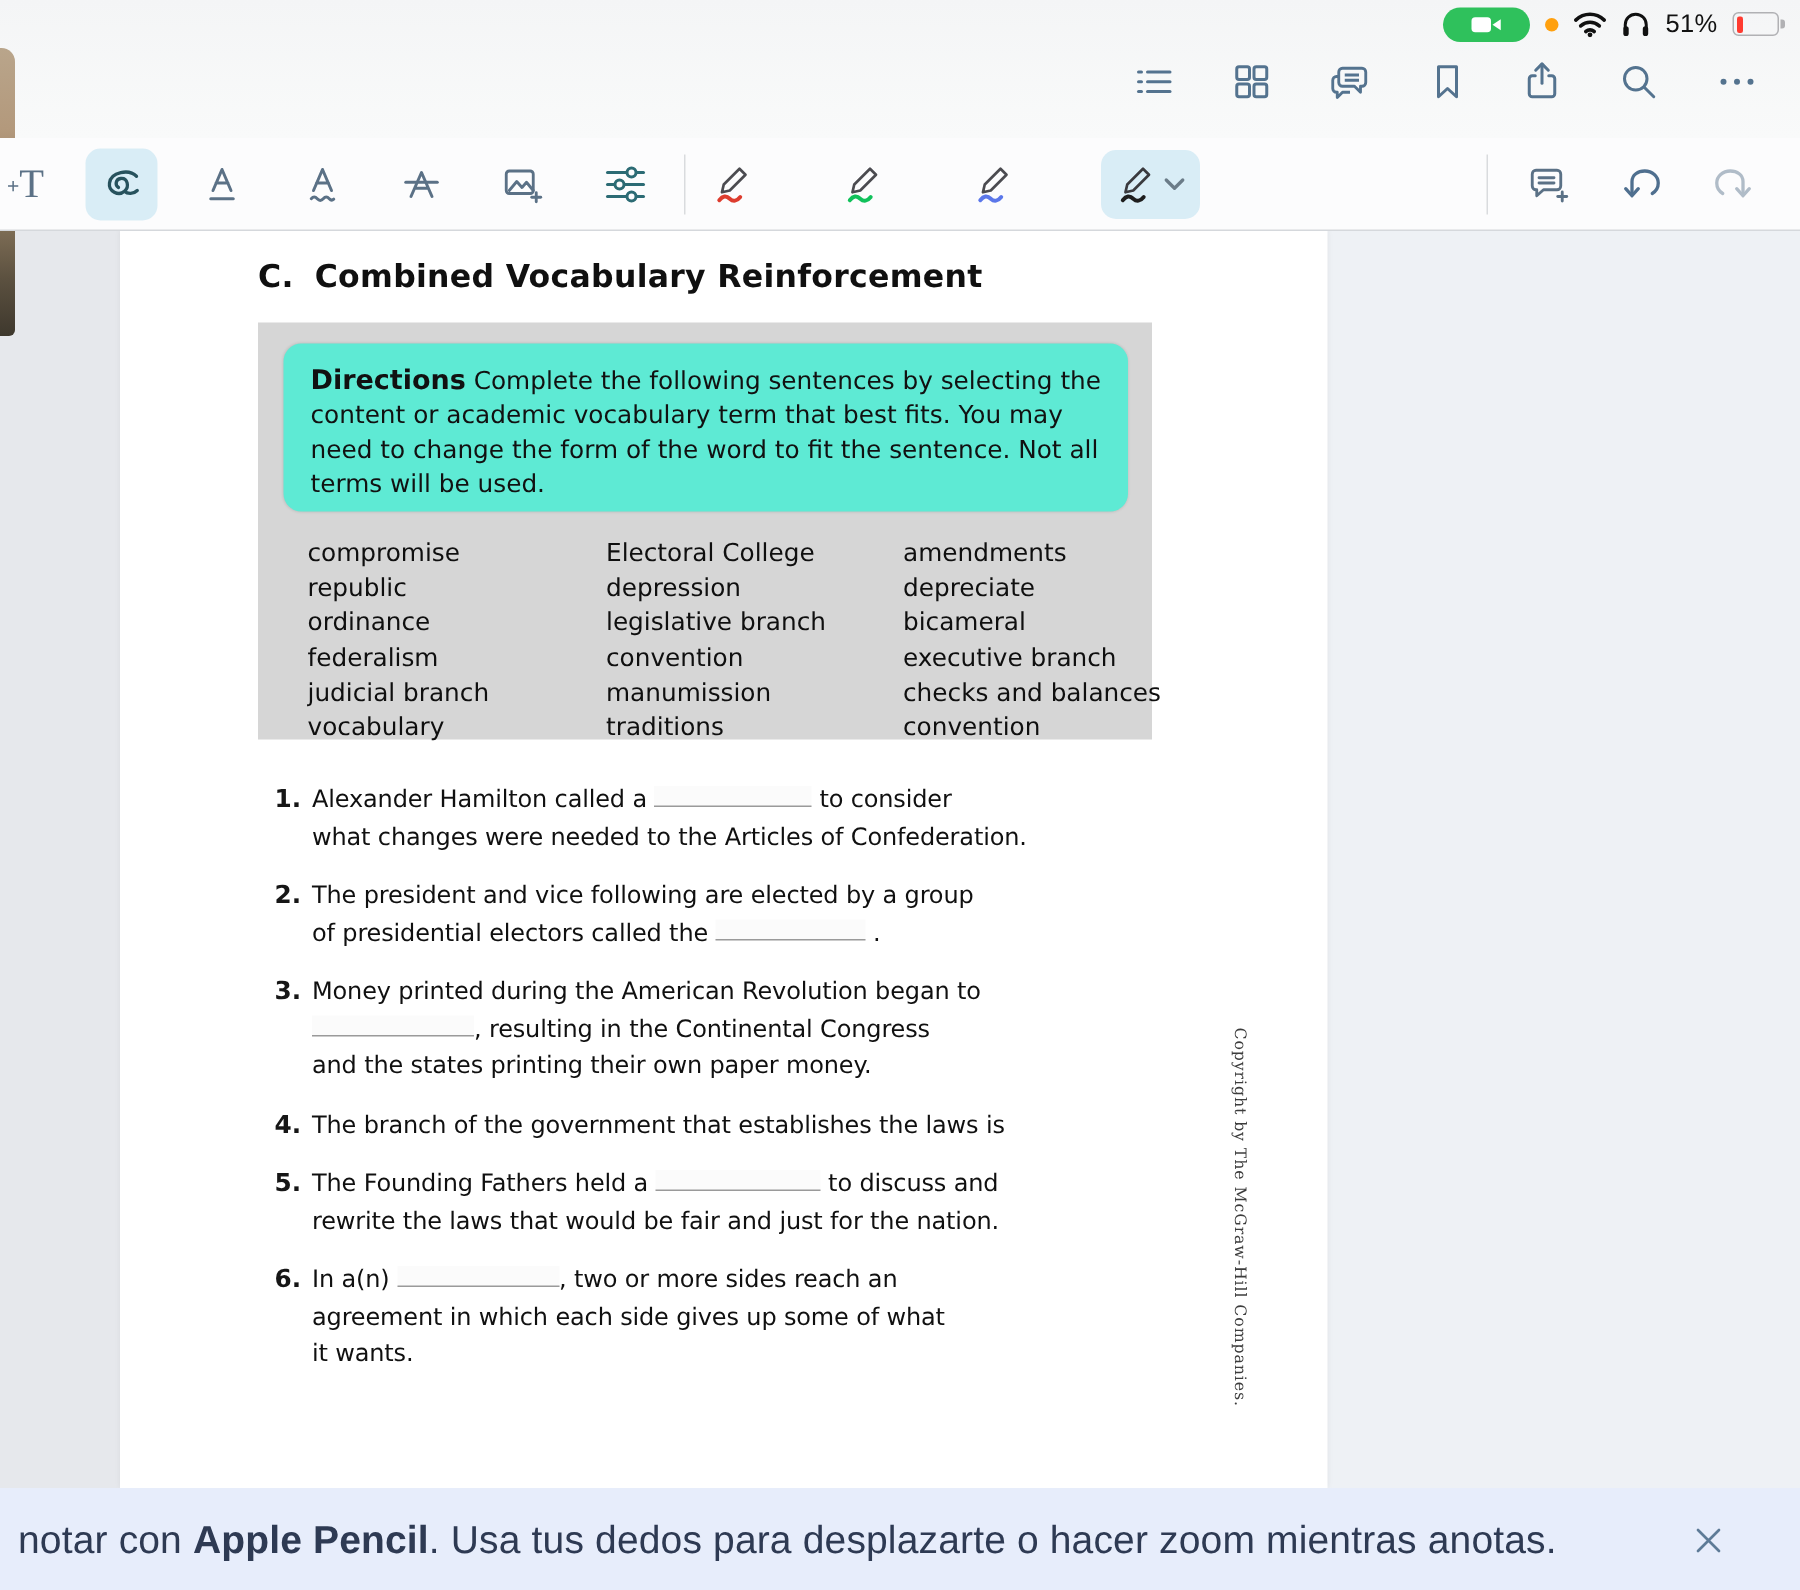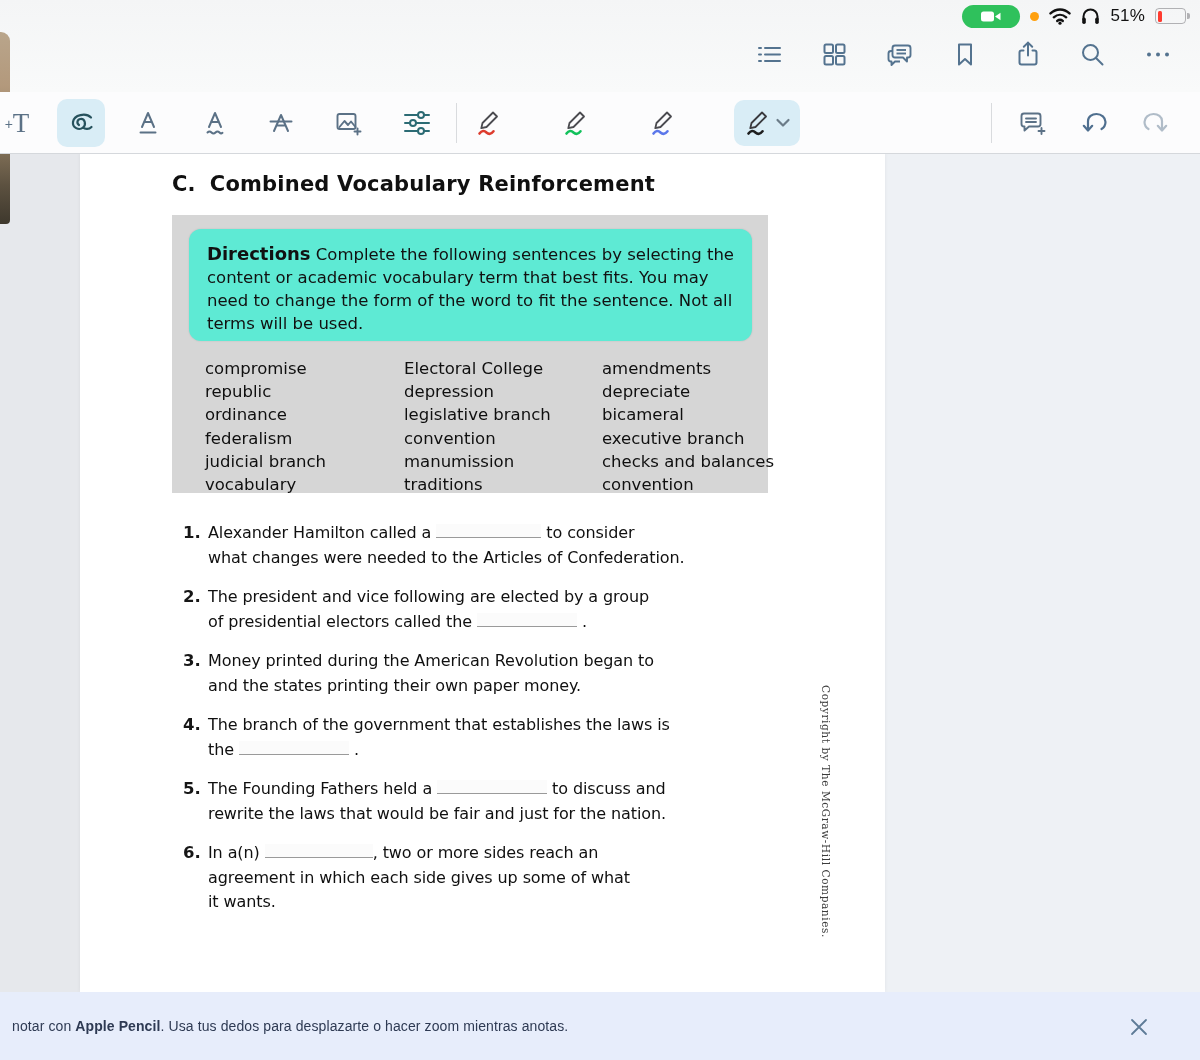--- a/index.html
+++ b/index.html
@@ -54,21 +54,21 @@
   .questions{position:absolute;left:103px;top:368px;width:520px;}
   .q{display:flex;margin-bottom:15px;}
   .qnum{font-weight:bold;font-size:16.5px;width:25px;flex:none;line-height:24.5px;}
   .qbody{font-size:16px;line-height:24.5px;letter-spacing:-0.1px;color:#101010;}
   .blank{display:inline-block;height:13px;border-bottom:1.6px solid #9a9a9a;background:#fbfbfb;vertical-align:baseline;}
   .copyright{position:absolute;left:740px;top:532px;writing-mode:vertical-rl;
     font-family:"DejaVu Serif","Liberation Serif",serif;font-size:10.5px;letter-spacing:.6px;color:#3c3c3c;}
 
   
   .banner{position:absolute;left:0;top:992px;width:1200px;height:68px;background:#e7edfb;display:flex;align-items:center;}
-  .banner-text{margin-left:12px;font-size:14px;color:#2e3a53;letter-spacing:.1px;}
+  .banner-text{margin-left:12px;font-size:26px;color:#2e3a53;letter-spacing:.1px;}
   .banner-close{position:absolute;right:48px;top:22px;width:26px;height:26px;display:flex;align-items:center;justify-content:center;cursor:pointer;}
 </style>
 </head>
 <body>
 
 <div class="top-area">
   <div class="statusbar">
     <div class="rec-pill">
       <svg width="24" height="13" viewBox="0 0 24 13">
         <rect x="2" y="1.5" width="13" height="10" rx="2.5" fill="#ffffff"></rect>
@@ -313,28 +313,28 @@
           <span class="qnum">2.</span>
           <div class="qbody">
             <div class="qline">The president and vice following are elected by a group</div>
             <div class="qline">of presidential electors called the <span class="blank" style="width: 100px;"></span> .</div>
           </div>
         </div>
         <div class="q">
           <span class="qnum">3.</span>
           <div class="qbody">
             <div class="qline">Money printed during the American Revolution began to</div>
+            <div class="qline"><span class="blank" style="width: 108px;"></span>, resulting in the Continental Congress</div>
             <div class="qline">and the states printing their own paper money.</div>
           </div>
         </div>
         <div class="q">
           <span class="qnum">4.</span>
           <div class="qbody">
             <div class="qline">The branch of the government that establishes the laws is</div>
-            <div class="qline">the <span class="blank" style="width: 110px;"></span> .</div>
           </div>
         </div>
         <div class="q">
           <span class="qnum">5.</span>
           <div class="qbody">
             <div class="qline">The Founding Fathers held a <span class="blank" style="width: 110px;"></span> to discuss and</div>
             <div class="qline">rewrite the laws that would be fair and just for the nation.</div>
           </div>
         </div>
         <div class="q">

